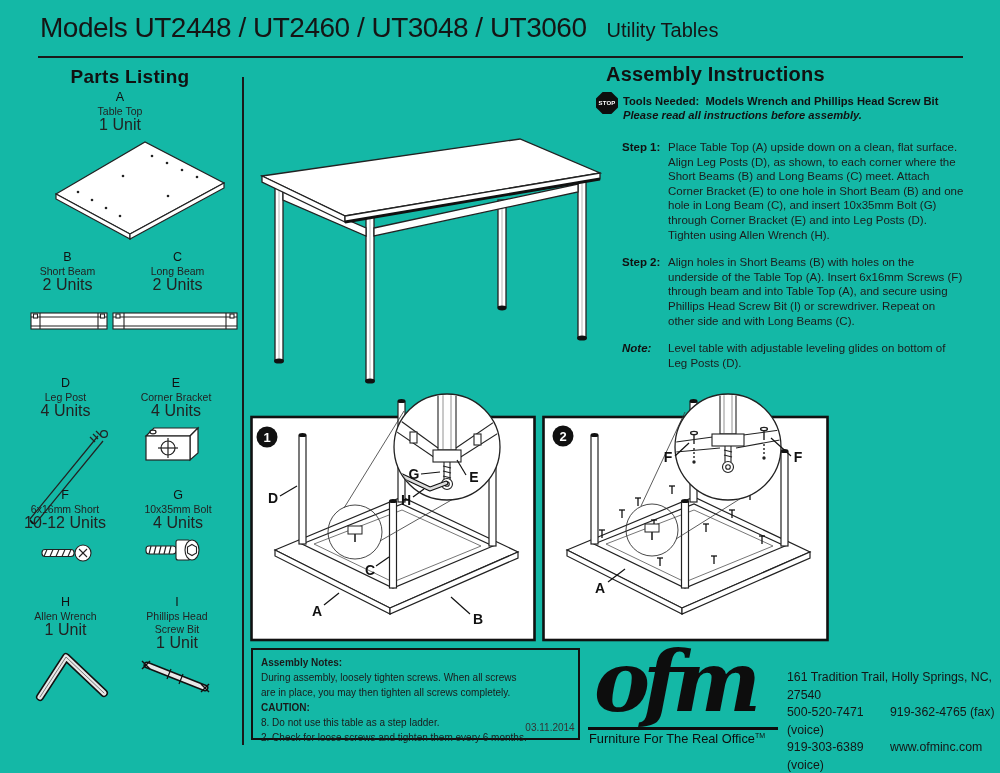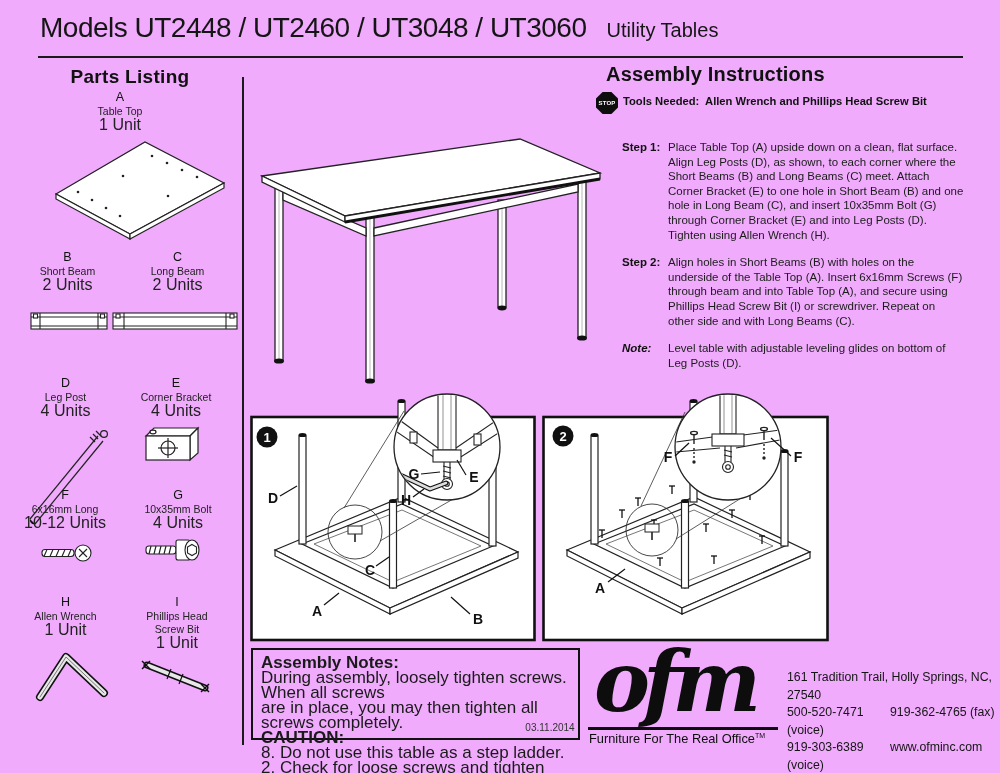--- a/index.html
+++ b/index.html
@@ -1,16 +1,16 @@
 <!DOCTYPE html>
 <html><head>
 <meta charset="utf-8">
 <style>
   html,body{margin:0;padding:0;background:#e8e8e8;}
-  .page{position:relative;width:1000px;height:773px;background:#f0abfc;
+  .page{position:relative;width:1000px;height:773px;background:#14b8a6;
         font-family:"Liberation Sans",sans-serif;color:#111;overflow:hidden;}
   .abs{position:absolute;}
   
   .title-row{left:40px;top:12px;display:flex;align-items:baseline;gap:20px;white-space:nowrap;}
   .title-models{font-size:28px;letter-spacing:-0.5px;color:#151515;}
   .title-product{font-size:20px;color:#151515;}
   .title-rule{left:38px;top:56px;width:925px;height:2px;background:#1a1a1a;}
   .col-divider{left:242px;top:77px;width:2px;height:668px;background:#1a1a1a;}
   
   .parts-heading{left:45px;top:66px;width:170px;text-align:center;font-weight:bold;font-size:19px;letter-spacing:0.3px;}
@@ -26,21 +26,21 @@
   .stop-icon span{color:#fff;font-size:6px;font-weight:bold;letter-spacing:0.2px;}
   .tools-line{left:623px;top:95px;width:352px;font-size:11.2px;font-weight:bold;}
   .read-note{left:623px;top:109px;width:352px;font-size:11.2px;font-weight:bold;font-style:italic;}
   .steps{left:622px;top:140px;width:352px;}
   .step-row{display:flex;margin-bottom:13px;}
   .step-label{width:46px;flex:0 0 46px;font-size:11.5px;font-weight:bold;line-height:14.6px;}
   .step-label.italic{font-style:italic;}
   .step-text{width:296px;font-size:11.5px;line-height:14.6px;color:#1c1c1c;}
   
   .notes-box{left:251px;top:648px;width:309px;height:79px;border:2.5px solid #111;
-     padding:5px 8px 4px 8px;font-size:17px;line-height:15px;color:#1a1a1a;}
+     padding:5px 8px 4px 8px;font-size:10px;line-height:15px;color:#1a1a1a;}
   .notes-box .bold{font-weight:bold;}
   
   .logo-text{left:594px;top:636px;font-family:"DejaVu Serif",serif;font-style:italic;font-weight:bold;
      font-size:84px;line-height:92px;letter-spacing:-7px;color:#0d0d0d;text-align:right;}
   .logo-rule{left:588px;top:727px;width:190px;height:2.5px;background:#0d0d0d;}
   .logo-tagline{left:589px;top:731px;font-size:12.8px;color:#0d0d0d;white-space:nowrap;}
   .logo-tagline sup{font-size:7px;}
   .contact{left:787px;top:669px;font-size:12.3px;line-height:17.6px;color:#151515;}
   .contact .row{display:flex;}
   .contact .c1{width:103px;flex:0 0 103px;}
@@ -154,21 +154,21 @@
       <rect x="6" y="16" width="44" height="24"></rect>
       <ellipse cx="13" cy="12" rx="3" ry="1.8"></ellipse>
       <circle cx="28" cy="28" r="7"></circle>
       <line x1="18" y1="28" x2="38" y2="28"></line>
       <line x1="28" y1="18" x2="28" y2="38"></line>
     </g>
   </svg>
 
   <div class="abs part-block" style="left:10px;top:488px;width:110px;">
     <div class="part-key">F</div>
-    <div class="part-name">6x16mm Long</div>
+    <div class="part-name">6x16mm Short</div>
     <div class="part-qty">10-12 Units</div>
   </div>
   <div class="abs part-block" style="left:122px;top:488px;width:112px;">
     <div class="part-key">G</div>
     <div class="part-name">10x35mm Bolt</div>
     <div class="part-qty">4 Units</div>
   </div>
 
   <svg class="abs" style="left:36px;top:540px;" width="62" height="26" viewBox="0 0 62 26">
     <g stroke="#222" fill="#fff" stroke-width="1.1">
@@ -254,22 +254,23 @@
       <ellipse cx="334" cy="208" rx="5" ry="2.6"></ellipse>
     </g>
   </svg>
 
   <div class="abs ai-heading">Assembly Instructions</div>
   <div class="abs stop-icon">
     <span>STOP</span>
   </div>
   <div class="abs tools-line">
     <span>Tools Needed:</span>&nbsp;
-    <span>Allen Wrench and Phillips Head Screw Bit</span>
-  </div>
+    <span>Models Wrench and Phillips Head Screw Bit</span>
+  </div>
+  <div class="abs read-note">Please read all instructions before assembly.</div>
 
   <div class="abs steps">
     <div class="step-row">
       <div class="step-label">Step 1:</div>
       <div class="step-text">Place Table Top (A) upside down on a clean, flat surface. Align Leg Posts (D), as shown, to each corner where the Short Beams (B) and Long Beams (C) meet. Attach Corner Bracket (E) to one hole in Short Beam (B) and one hole in Long Beam (C), and insert 10x35mm Bolt (G) through Corner Bracket (E) and into Leg Posts (D). Tighten using Allen Wrench (H).</div>
     </div>
     <div class="step-row">
       <div class="step-label">Step 2:</div>
       <div class="step-text">Align holes in Short Beams (B) with holes on the underside of the Table Top (A). Insert 6x16mm Screws (F) through beam and into Table Top (A), and secure using Phillips Head Screw Bit (I) or screwdriver. Repeat on other side and with Long Beams (C).</div>
     </div>

